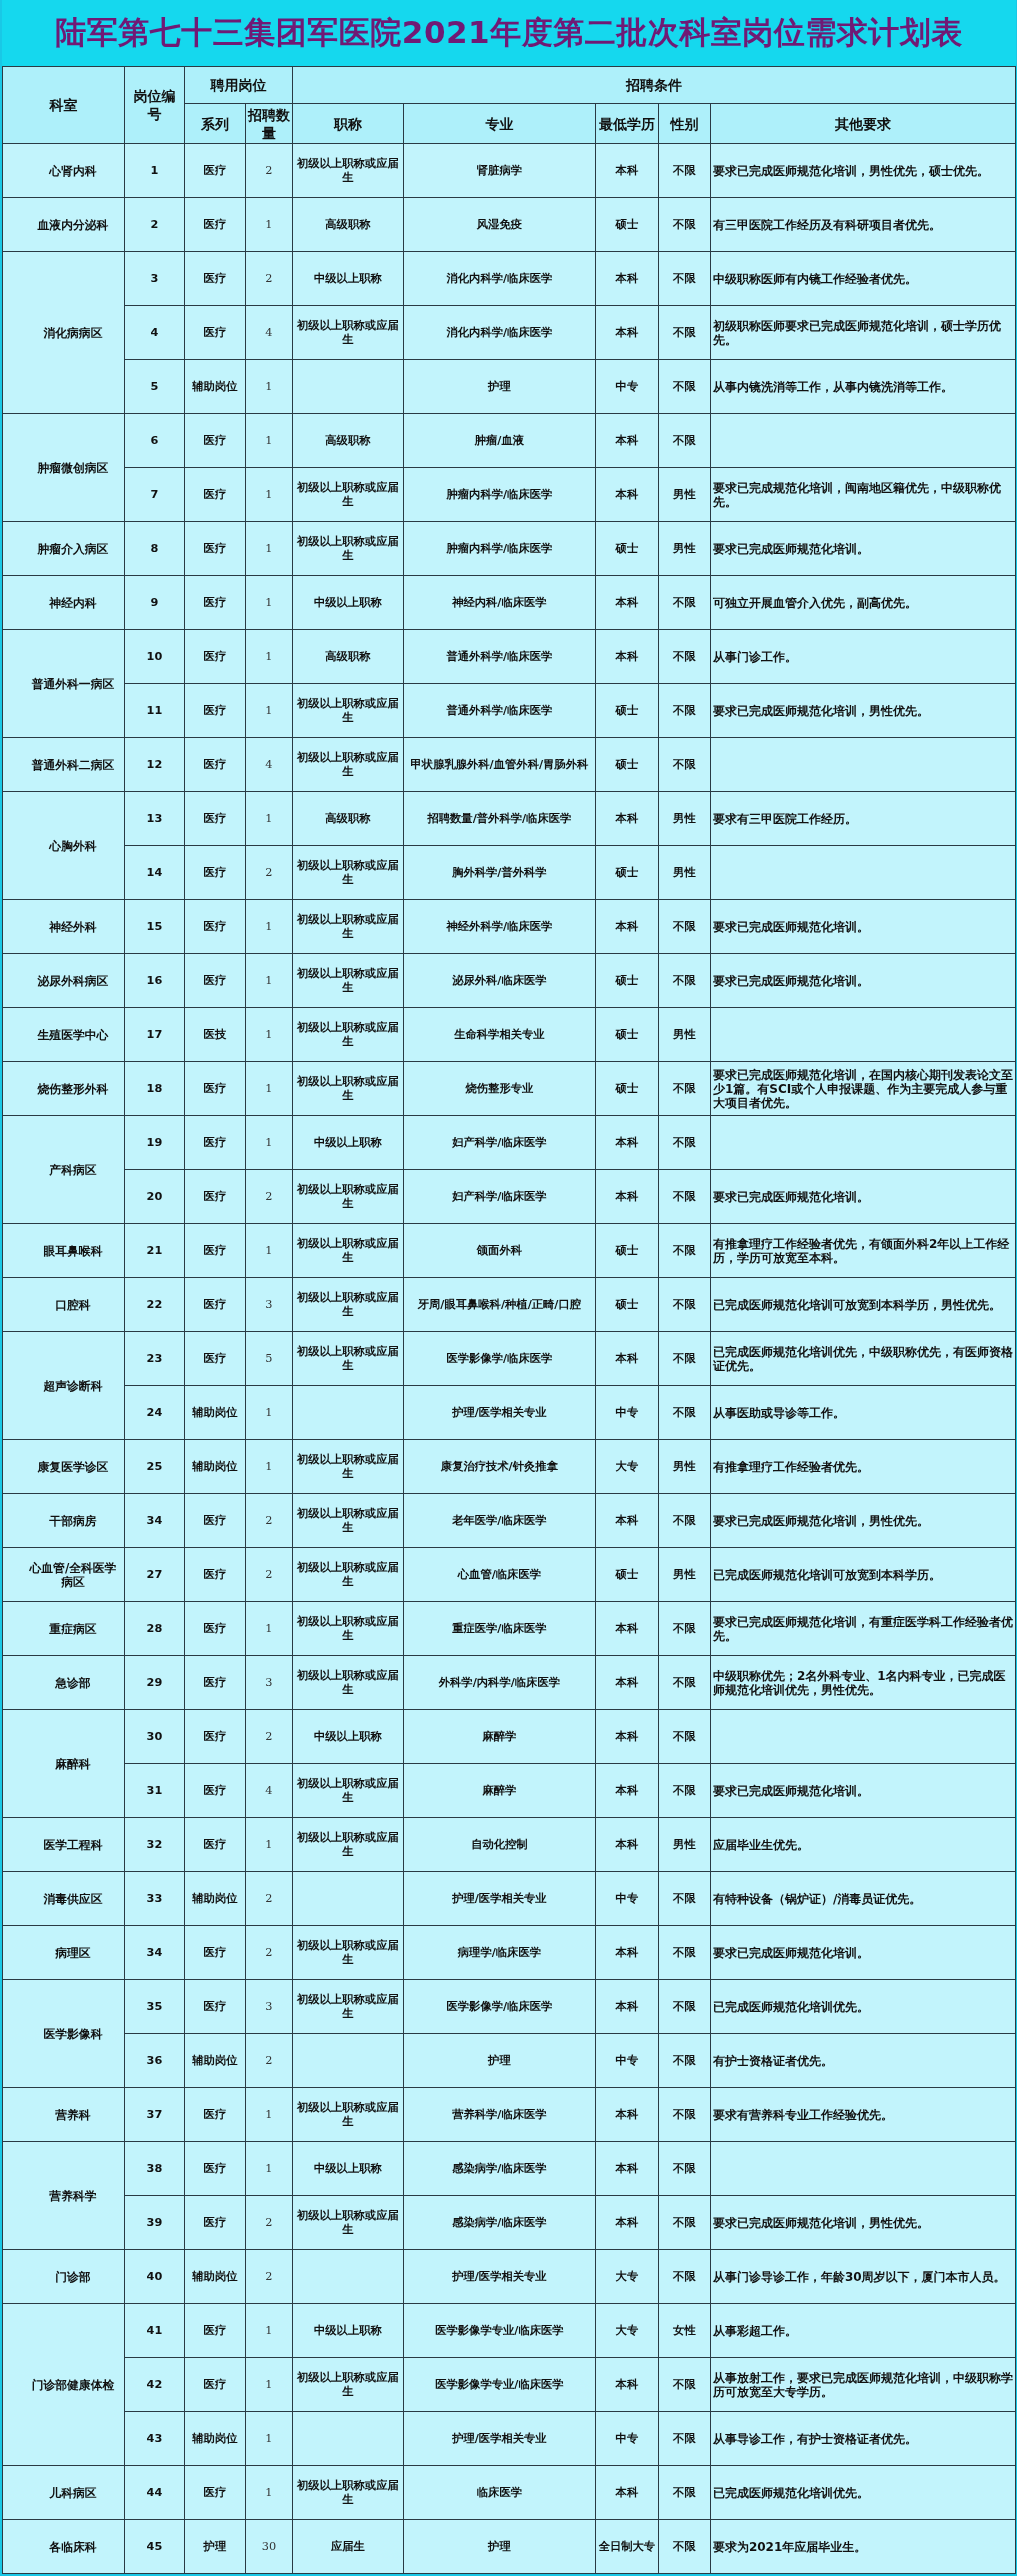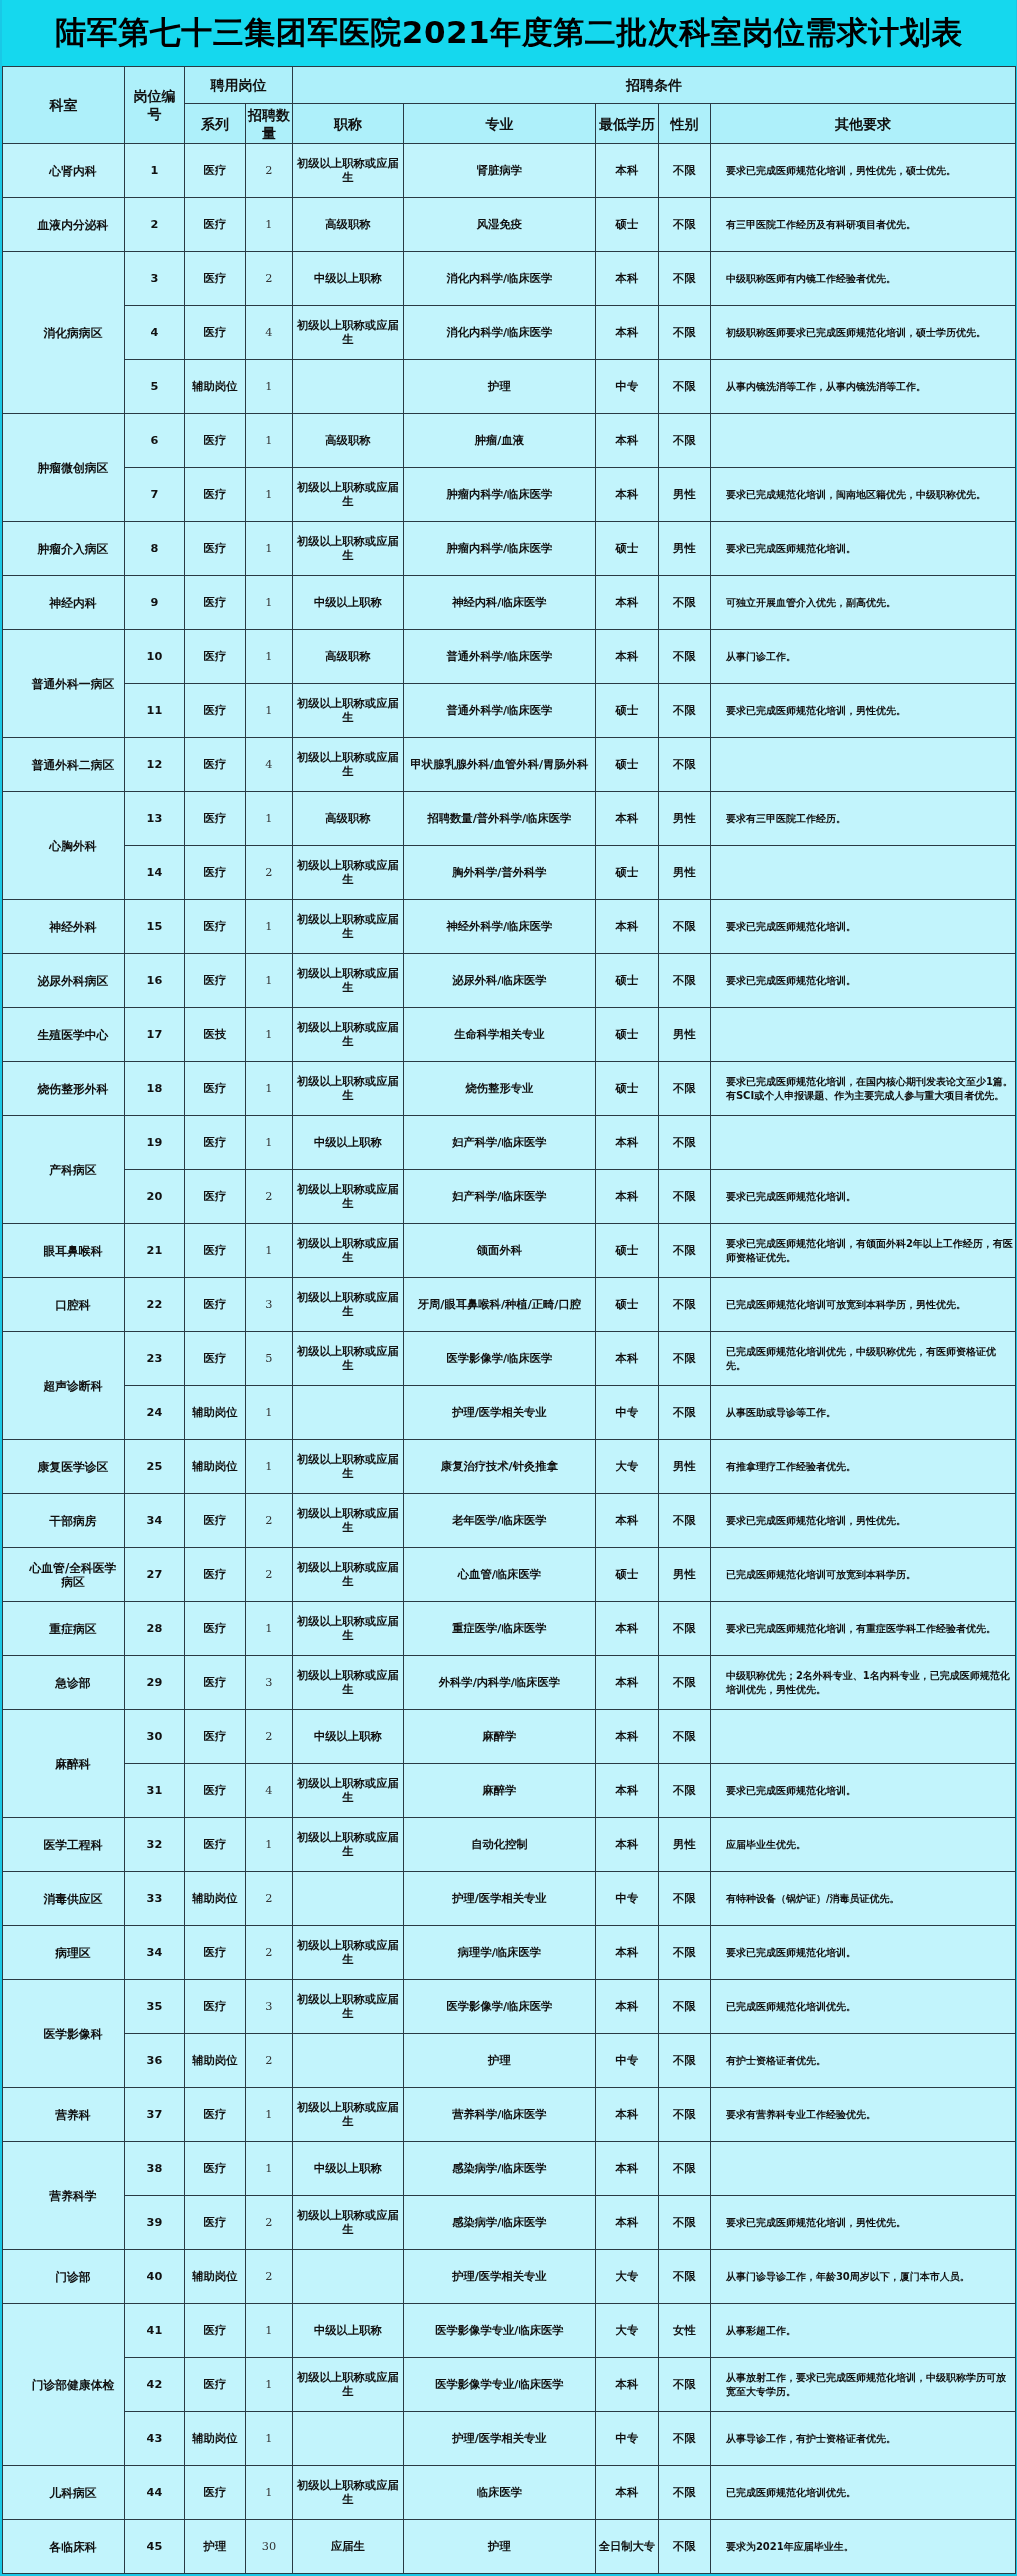--- a/index.html
+++ b/index.html
@@ -5,40 +5,40 @@
   html, body { margin: 0; padding: 0; }
   body {
     width: 1018px; height: 2576px; overflow: hidden;
     background: #19c8e6;
     font-family: "DejaVu Sans", "Liberation Sans", sans-serif;
     color: #111;
   }
   .title {
     height: 66px; background: #15d8ee;
     display: flex; align-items: center; justify-content: center;
-    font-size: 31px; font-weight: bold; color: #000000;
+    font-size: 31px; font-weight: bold; color: #701a75;
     letter-spacing: 0.5px;
     border-left: 2.8px solid #19c8e6; border-right: 2.8px solid #19c8e6;
   }
   table {
     border-collapse: collapse; table-layout: fixed;
     width: 1014px; margin-left: 1.9px;
     background: #c2f4fc;
   }
   td, th {
     border: 1.4px solid #2a3a44;
     text-align: center; vertical-align: middle;
     font-size: 11.3px; font-weight: bold; padding: 0 1.9px;
     line-height: 14px;
   }
   thead th { background: #aef0fa; font-size: 14px; line-height: 18px; }
   .h1 { height: 37px; }
   .h2 { height: 40px; margin-left: 16px; }
   tbody tr { height: 54px; }
-  td.req { text-align: left; padding-left: 15px; font-size: 10px; line-height: 14px; }
+  td.req { text-align: left; padding-left: 2px; font-size: 12px; line-height: 14px; }
   td.num { font-weight: normal; font-family: "DejaVu Serif", serif; color: #333; }
   td.dept { font-size: 11.8px; padding-left: 21px; }
 </style>
 </head>
 <body>
 
 <div class="title">陆军第七十三集团军医院2021年度第二批次科室岗位需求计划表</div>
 
 <table>
   <colgroup>
@@ -286,21 +286,21 @@
       </tr>
       <tr>
         <td class="dept">眼耳鼻喉科</td>
         <td>21</td>
         <td>医疗</td>
         <td class="num">1</td>
         <td>初级以上职称或应届生</td>
         <td>颌面外科</td>
         <td>硕士</td>
         <td>不限</td>
-        <td class="req">要求已完成医师规范化培训，有颌面外科2年以上工作经历，有医师资格证优先。</td>
+        <td class="req">有推拿理疗工作经验者优先，有颌面外科2年以上工作经历，学历可放宽至本科。</td>
       </tr>
       <tr>
         <td class="dept">口腔科</td>
         <td>22</td>
         <td>医疗</td>
         <td class="num">3</td>
         <td>初级以上职称或应届生</td>
         <td>牙周/眼耳鼻喉科/种植/正畸/口腔</td>
         <td>硕士</td>
         <td>不限</td>

